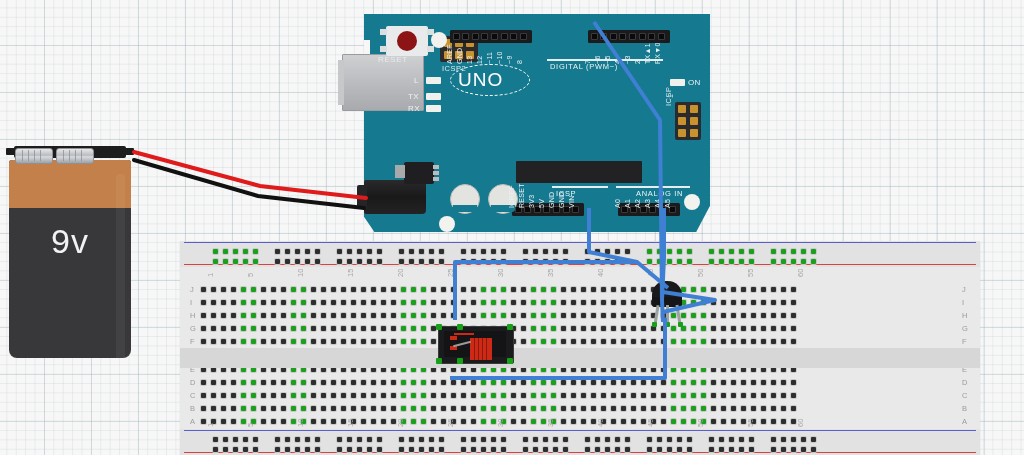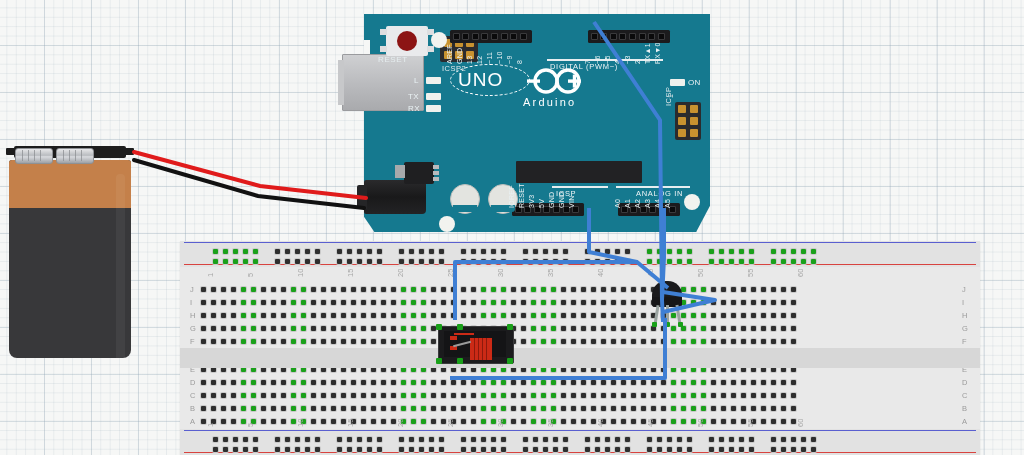--- a/index.html
+++ b/index.html
@@ -172,20 +172,21 @@
       <i style="left:24px"></i>
   </div>
   <div class="bat-term" id="bterm2">
     <i style="left:6px"></i>
       <i style="left:12px"></i>
       <i style="left:18px"></i>
       <i style="left:24px"></i>
   </div>
   <div class="bat-body">
     <div class="bat-top-band"></div>
+    <div class="bat-label">9v</div>
     <div class="bat-shine"></div>
   </div>
 </div>
 
 <div class="abs" id="arduino">
   <div class="pcb"></div>
   <div class="pcb-notch"></div>
 
   <div class="usb"></div>
   <div class="barrel"></div>
@@ -281,30 +282,20 @@
 
   <div class="led" style="left:62px;top:63px"></div>
   <div class="ledlbl" style="left:50px;top:62px">L</div>
   <div class="led" style="left:62px;top:79px"></div>
   <div class="ledlbl" style="left:44px;top:78px">TX</div>
   <div class="led" style="left:62px;top:91px"></div>
   <div class="ledlbl" style="left:44px;top:90px">RX</div>
   <div class="led" style="left:306px;top:65px"></div>
   <div class="ledlbl" style="left:324px;top:64px">ON</div>
 
-  <div class="logo-wrap">
-    <svg class="logo-inf" viewBox="0 0 72 26">
-      <path d="M14,13 a11,11 0 1,1 11,11 a11,11 0 0,1 -11,-11 Z" fill="none" stroke="#fff" stroke-width="3.4"></path>
-      <path d="M58,13 a11,11 0 1,0 -11,11 a11,11 0 0,0 11,-11 Z" fill="none" stroke="#fff" stroke-width="3.4"></path>
-      <rect x="6" y="11.4" width="13" height="3.4" fill="#fff"></rect>
-      <rect x="47" y="11.4" width="13" height="3.4" fill="#fff"></rect>
-      <rect x="51.8" y="6.6" width="3.4" height="13" fill="#fff"></rect>
-    </svg>
-    <div class="arduino-word">Arduino</div>
-  </div>
   <div class="uno-oval"></div>
   <div class="uno-text">UNO</div>
 <div class="pinlbl" style="left: 89px; top: 43px;">AREF</div>
     <div class="pinlbl" style="left: 99px; top: 43px;">GND</div>
     <div class="pinlbl" style="left: 109px; top: 43px;">13</div>
     <div class="pinlbl" style="left: 119px; top: 43px;">12</div>
     <div class="pinlbl" style="left: 129px; top: 43px;">~11</div>
     <div class="pinlbl" style="left: 139px; top: 43px;">~10</div>
     <div class="pinlbl" style="left: 149px; top: 43px;">~9</div>
     <div class="pinlbl" style="left: 159px; top: 43px;">8</div>

